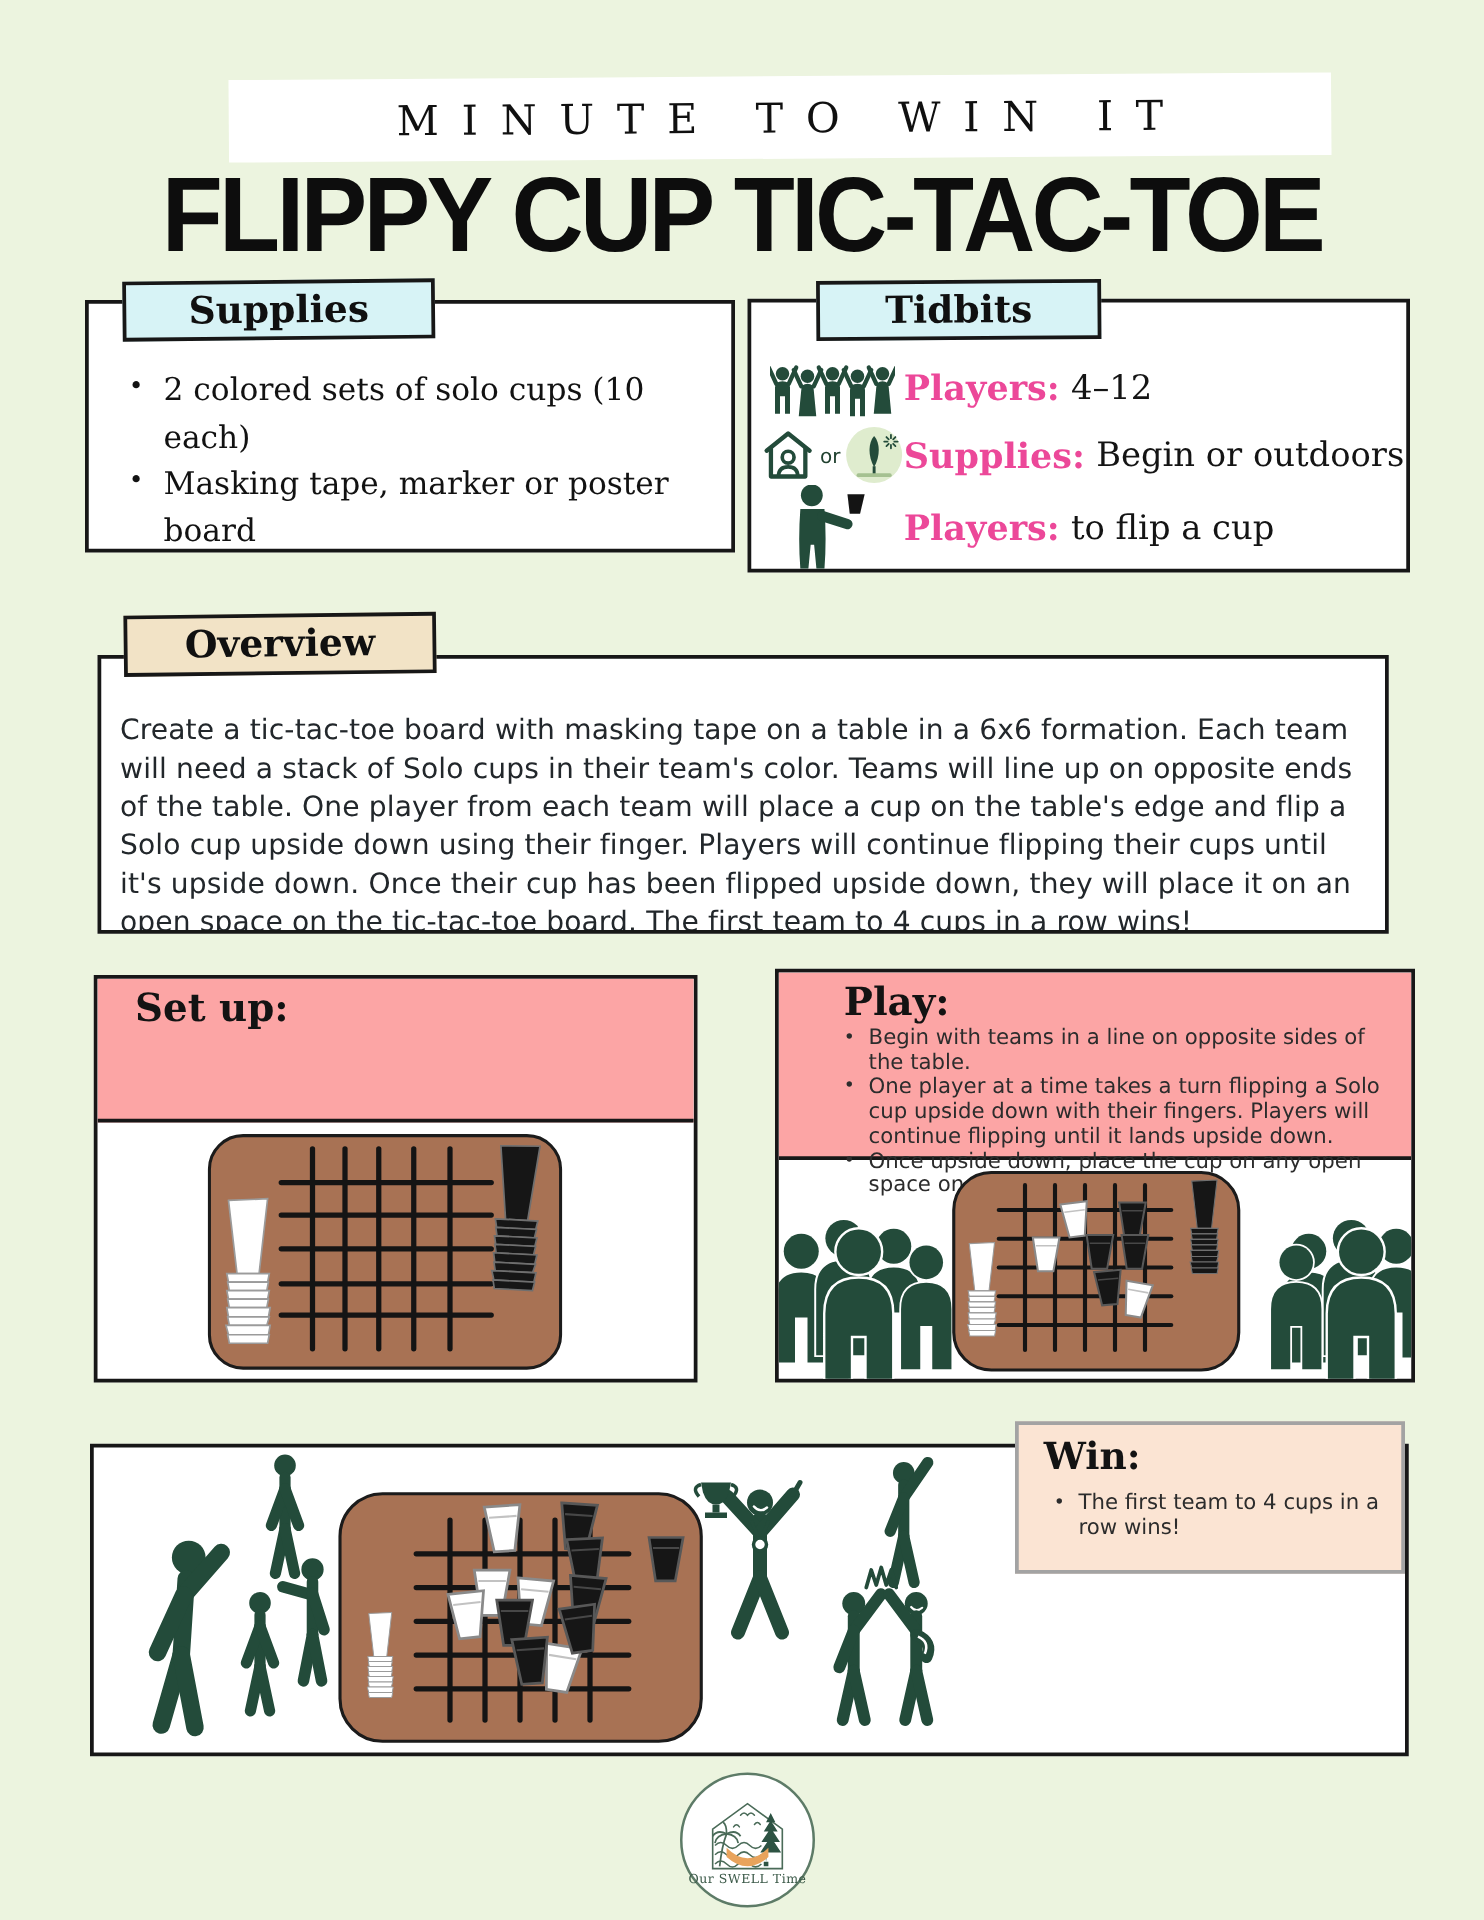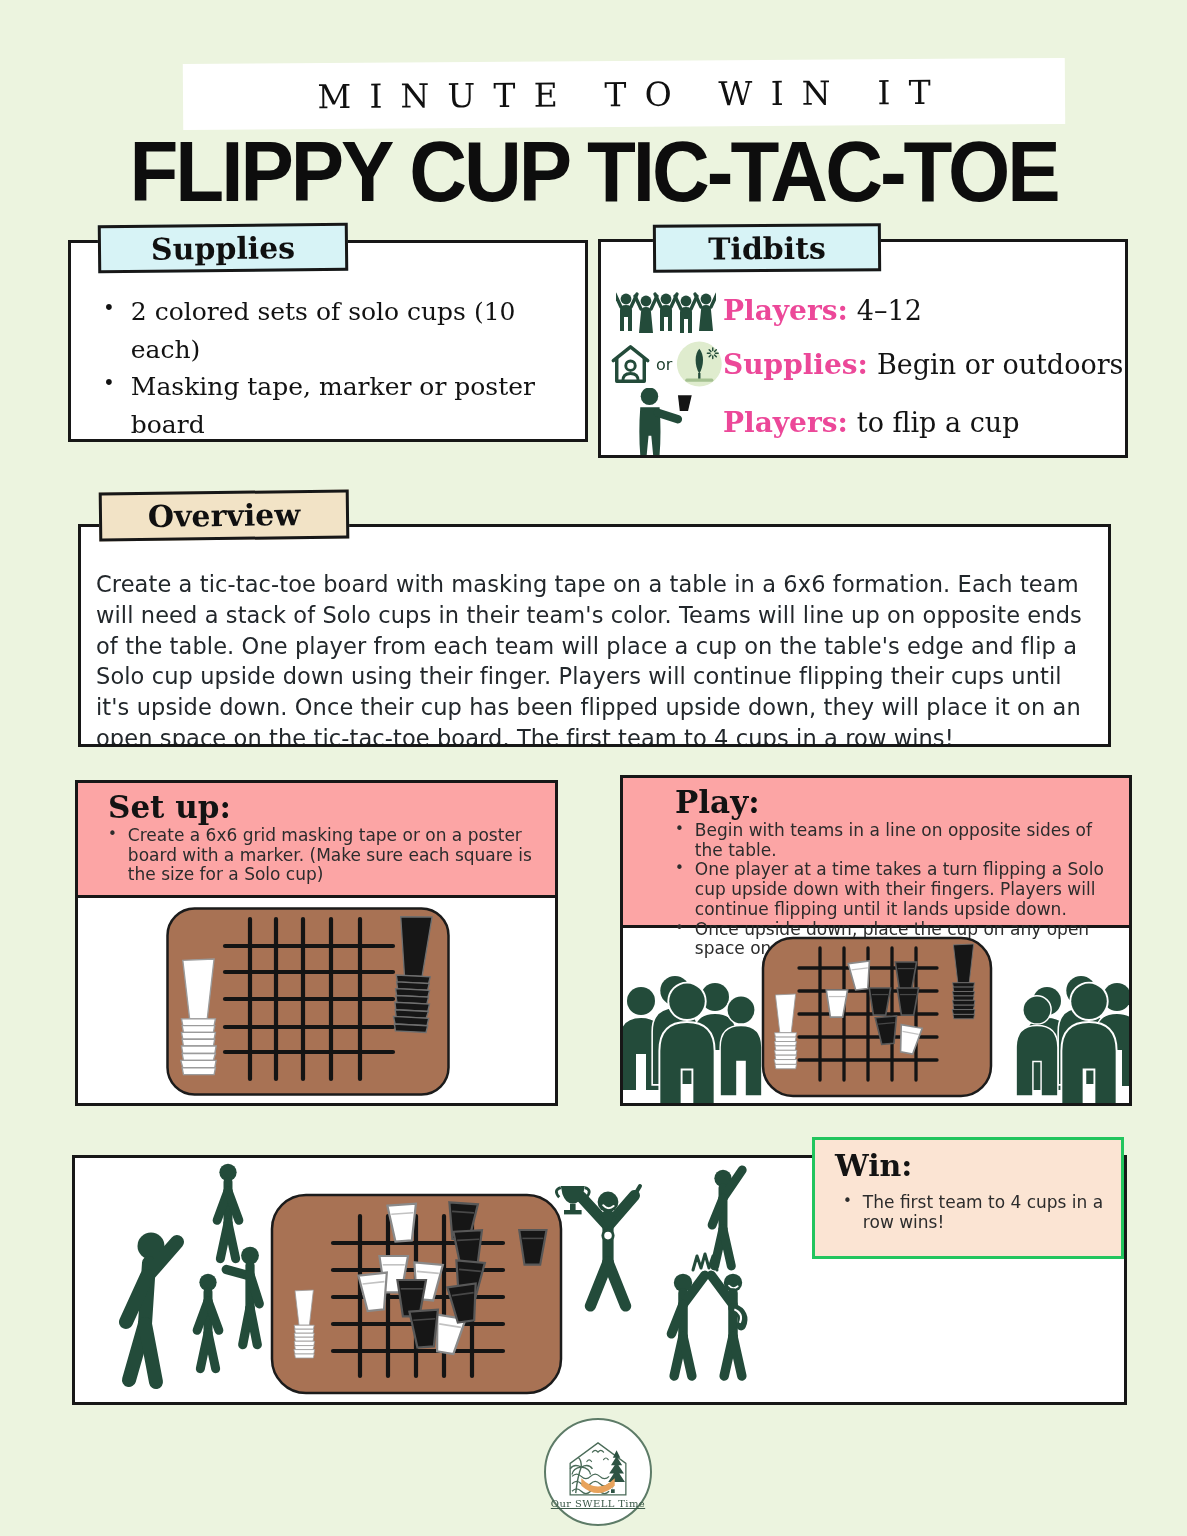--- a/index.html
+++ b/index.html
@@ -49,33 +49,33 @@
   .pink-head{background:#fca5a5;border-bottom:3px solid #171717;box-sizing:border-box;padding:4px 12px 6px 30px;}
   .setup-box .pink-head{height:115px;}
   .play-box .pink-head{height:150px;padding-left:52px;}
   .sec-title{margin:2px 0 1px 0;font:700 31px "DejaVu Serif",serif;color:#131313;}
   .mini-bullets{margin:0;padding:0;list-style:none;font:400 17px/1.16 "DejaVu Sans",sans-serif;color:#2c2c2c;}
   .mini-bullets li{display:flex;}
   .mini-bullets li:before{content:"•";margin:0 11px 0 0;font-size:15px;}
   .illo-area{position:relative;width:100%;}
 
   
-  .win-box{left:812px;top:1137px;width:312px;height:122px;background:#fbe4d3;border:3px solid #22c55e;
+  .win-box{left:812px;top:1137px;width:312px;height:122px;background:#fbe4d3;border:3px solid #a3a3a3;
            box-sizing:border-box;position:absolute;z-index:7;padding:6px 16px 6px 20px;overflow:hidden;}
   .win-box .sec-title{font-size:30px;}
   .win-box .mini-bullets{margin-top:10px;margin-left:8px;}
 
   
   .bottom-box{left:72px;top:1155px;width:1055px;height:250px;z-index:2;}
 
   
   .logo{position:absolute;left:544px;top:1418px;width:104px;height:104px;border-radius:50%;
         background:#fff;border:2px solid #5d7b67;display:flex;flex-direction:column;
         align-items:center;justify-content:center;z-index:3;}
-  .logo-text{font:400 10px "DejaVu Serif",serif;color:#3c5a49;letter-spacing:.4px;margin-top:-2px;text-decoration:underline;}
+  .logo-text{font:400 10px "DejaVu Serif",serif;color:#3c5a49;letter-spacing:.4px;margin-top:-2px;}
 
   svg{display:block;}
 </style>
 </head>
 <body>
 
 <div class="page">
 
   <svg width="0" height="0" style="position:absolute" aria-hidden="true">
     <defs>
@@ -239,21 +239,20 @@
     <p class="overview-text">Create a tic-tac-toe board with masking tape on a table in a 6x6 formation. Each team will need a stack of Solo cups in their team's color. Teams will line up on opposite ends of the table. One player from each team will place a cup on the table's edge and flip a Solo cup upside down using their finger. Players will continue flipping their cups until it's upside down. Once their cup has been flipped upside down, they will place it on an open space on the tic-tac-toe board. The first team to 4 cups in a row wins!</p>
   </section>
   <div class="tab tan overview-tab">
     <span>Overview</span>
   </div>
 
   <section class="box setup-box">
     <div class="pink-head">
       <h3 class="sec-title">Set up:</h3>
       <ul class="mini-bullets">
-        <li>Create a 6x6 grid masking tape or on a poster board with a marker. (Make sure each square is the size for a Solo cup)</li>
       </ul>
     </div>
     <div class="illo-area">
       <svg width="284" height="190" viewBox="0 0 284 190" style="margin:9px 0 0 88px">
         <rect x="1.5" y="1.5" width="281" height="186" rx="27" fill="#a87254" stroke="#1b1b1b" stroke-width="2.5"></rect>
         <g stroke="#141414" stroke-width="4.2" stroke-linecap="round">
           <line x1="84" y1="12" x2="84" y2="172"></line>
             <line x1="110" y1="12" x2="110" y2="172"></line>
           <line x1="137" y1="12" x2="137" y2="172"></line>
             <line x1="165" y1="12" x2="165" y2="172"></line>

